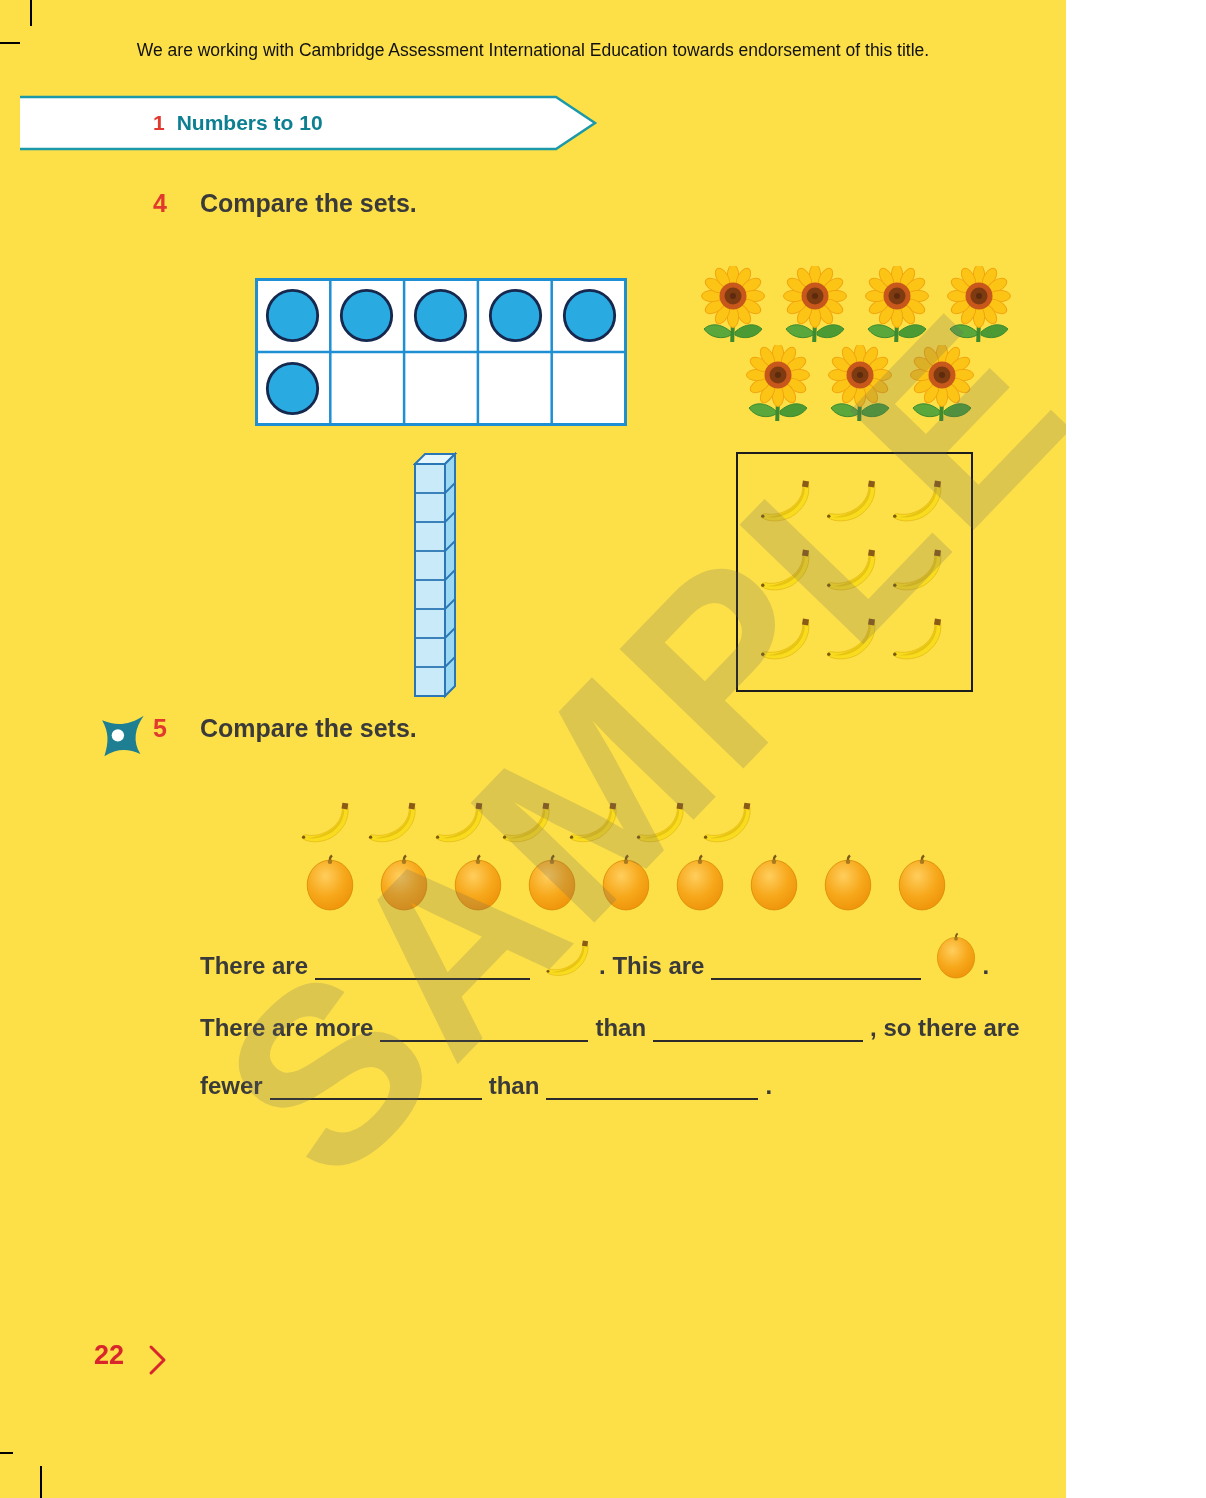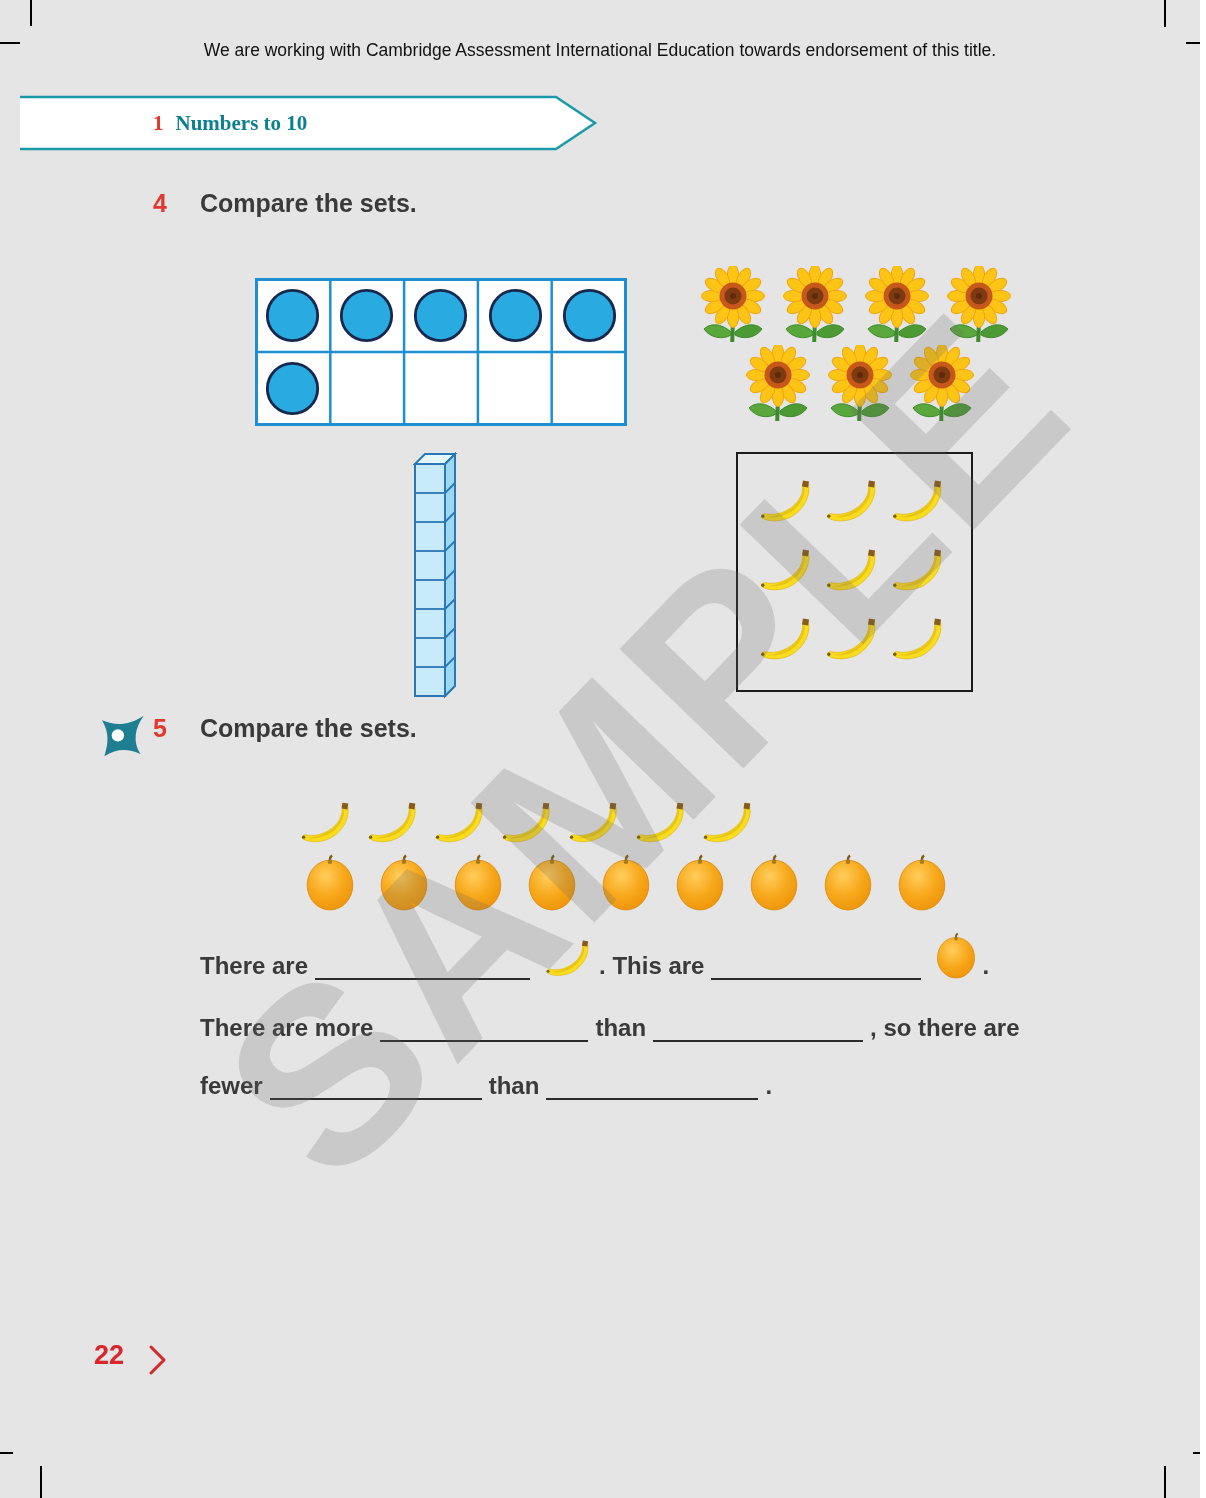--- a/index.html
+++ b/index.html
@@ -1,26 +1,26 @@
 <!DOCTYPE html>
 <html><head>
 <meta charset="utf-8">
 <style>
   * { margin:0; padding:0; box-sizing:border-box; }
   html,body { background:#ffffff; }
   .page {
-    position:relative; width:1200px; height:1498px; background:#e5e5e5;
+    position:relative; width:1066px; height:1498px; background:#fde047;
     font-family:"Liberation Sans", sans-serif; color:#3a3a3a; overflow:hidden;
   }
   .abs { position:absolute; }
   .mark { position:absolute; background:#000; }
   .small-print { position:absolute; left:0; right:0; text-align:center;
     font-size:17.5px; color:#111; font-weight:400; }
   
-  .banner-text { position:absolute; left:153px; top:111px; font-size:21px; font-weight:bold;font-family:Liberation Serif, serif; }
+  .banner-text { position:absolute; left:153px; top:111px; font-size:21px; font-weight:bold; }
   .banner-text .num { color:#E2392E; margin-right:12px; }
   .banner-text .ttl { color:#0C7F91; }
   
   .qnum { position:absolute; font-size:25px; font-weight:bold; color:#E2392E; }
   .qline { position:absolute; font-size:25px; font-weight:600; color:#3a3a3a; }
   
   .tf-row { position:absolute; display:flex; }
   .tf-cell { width:74.4px; height:73px; display:flex; align-items:center; justify-content:center; }
   
   .sf-row { position:absolute; display:flex; }

